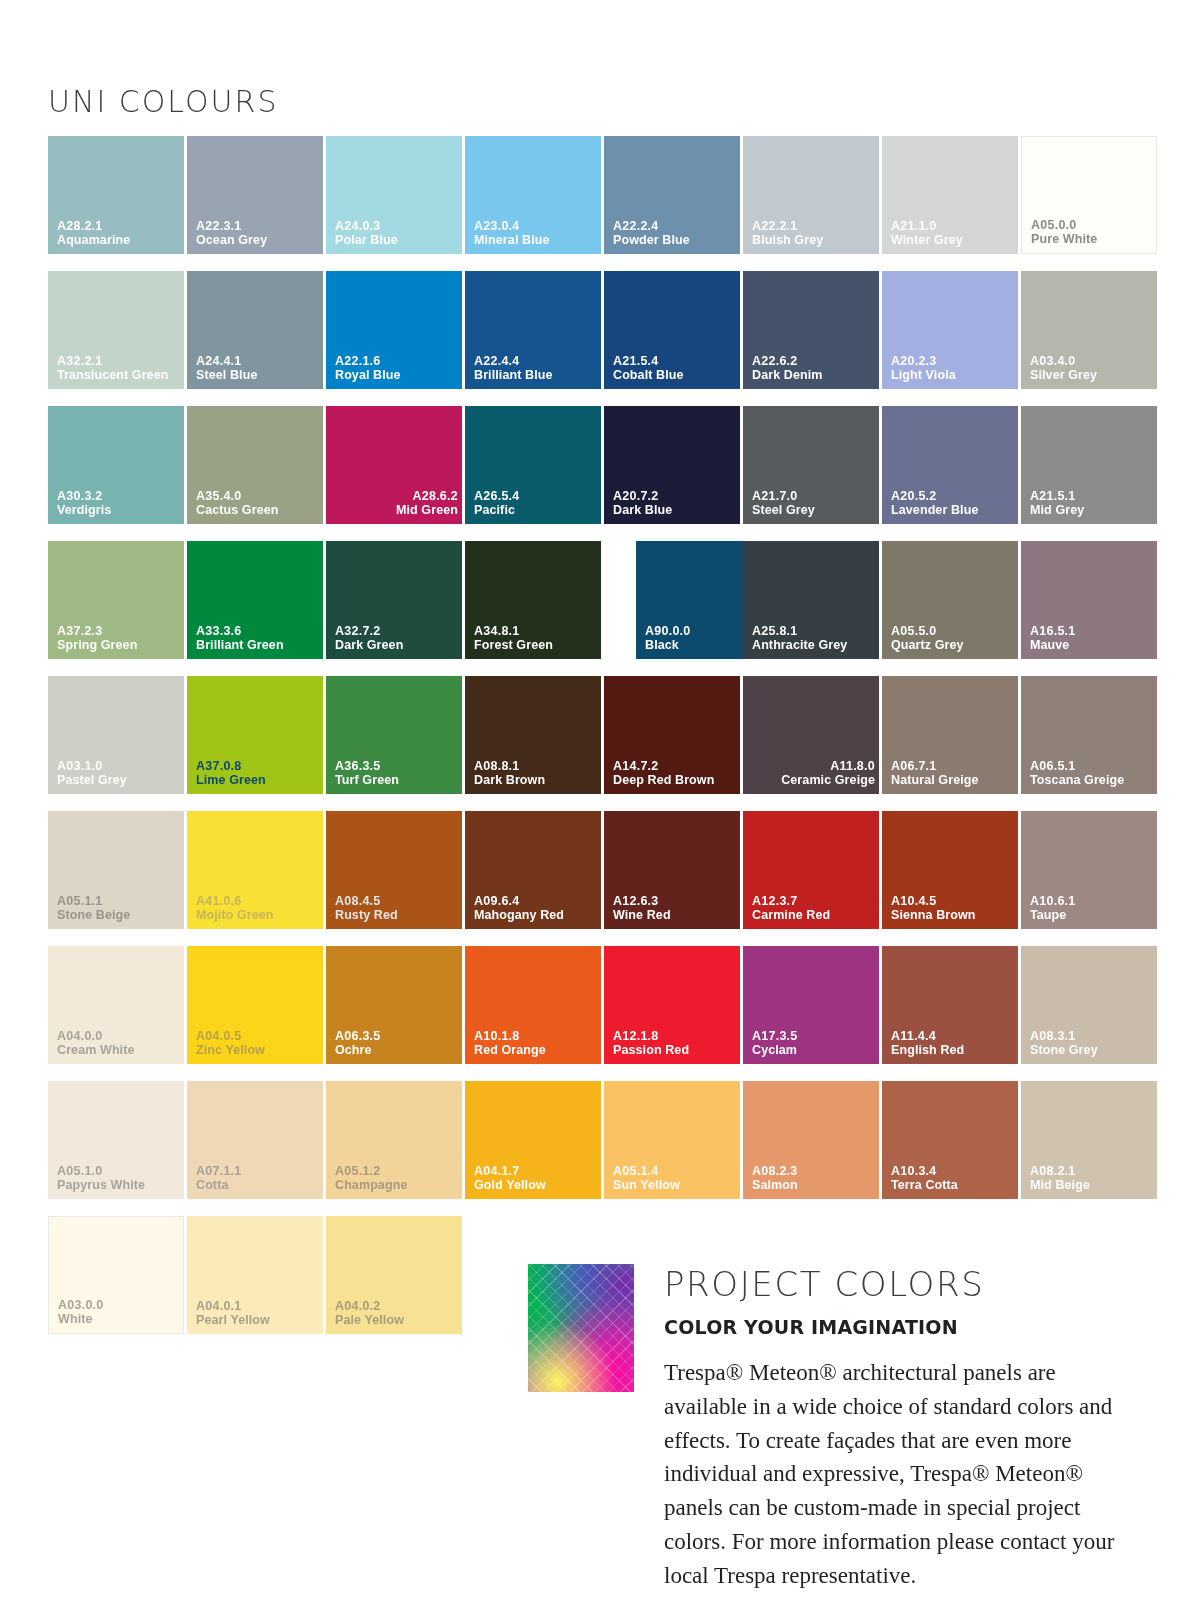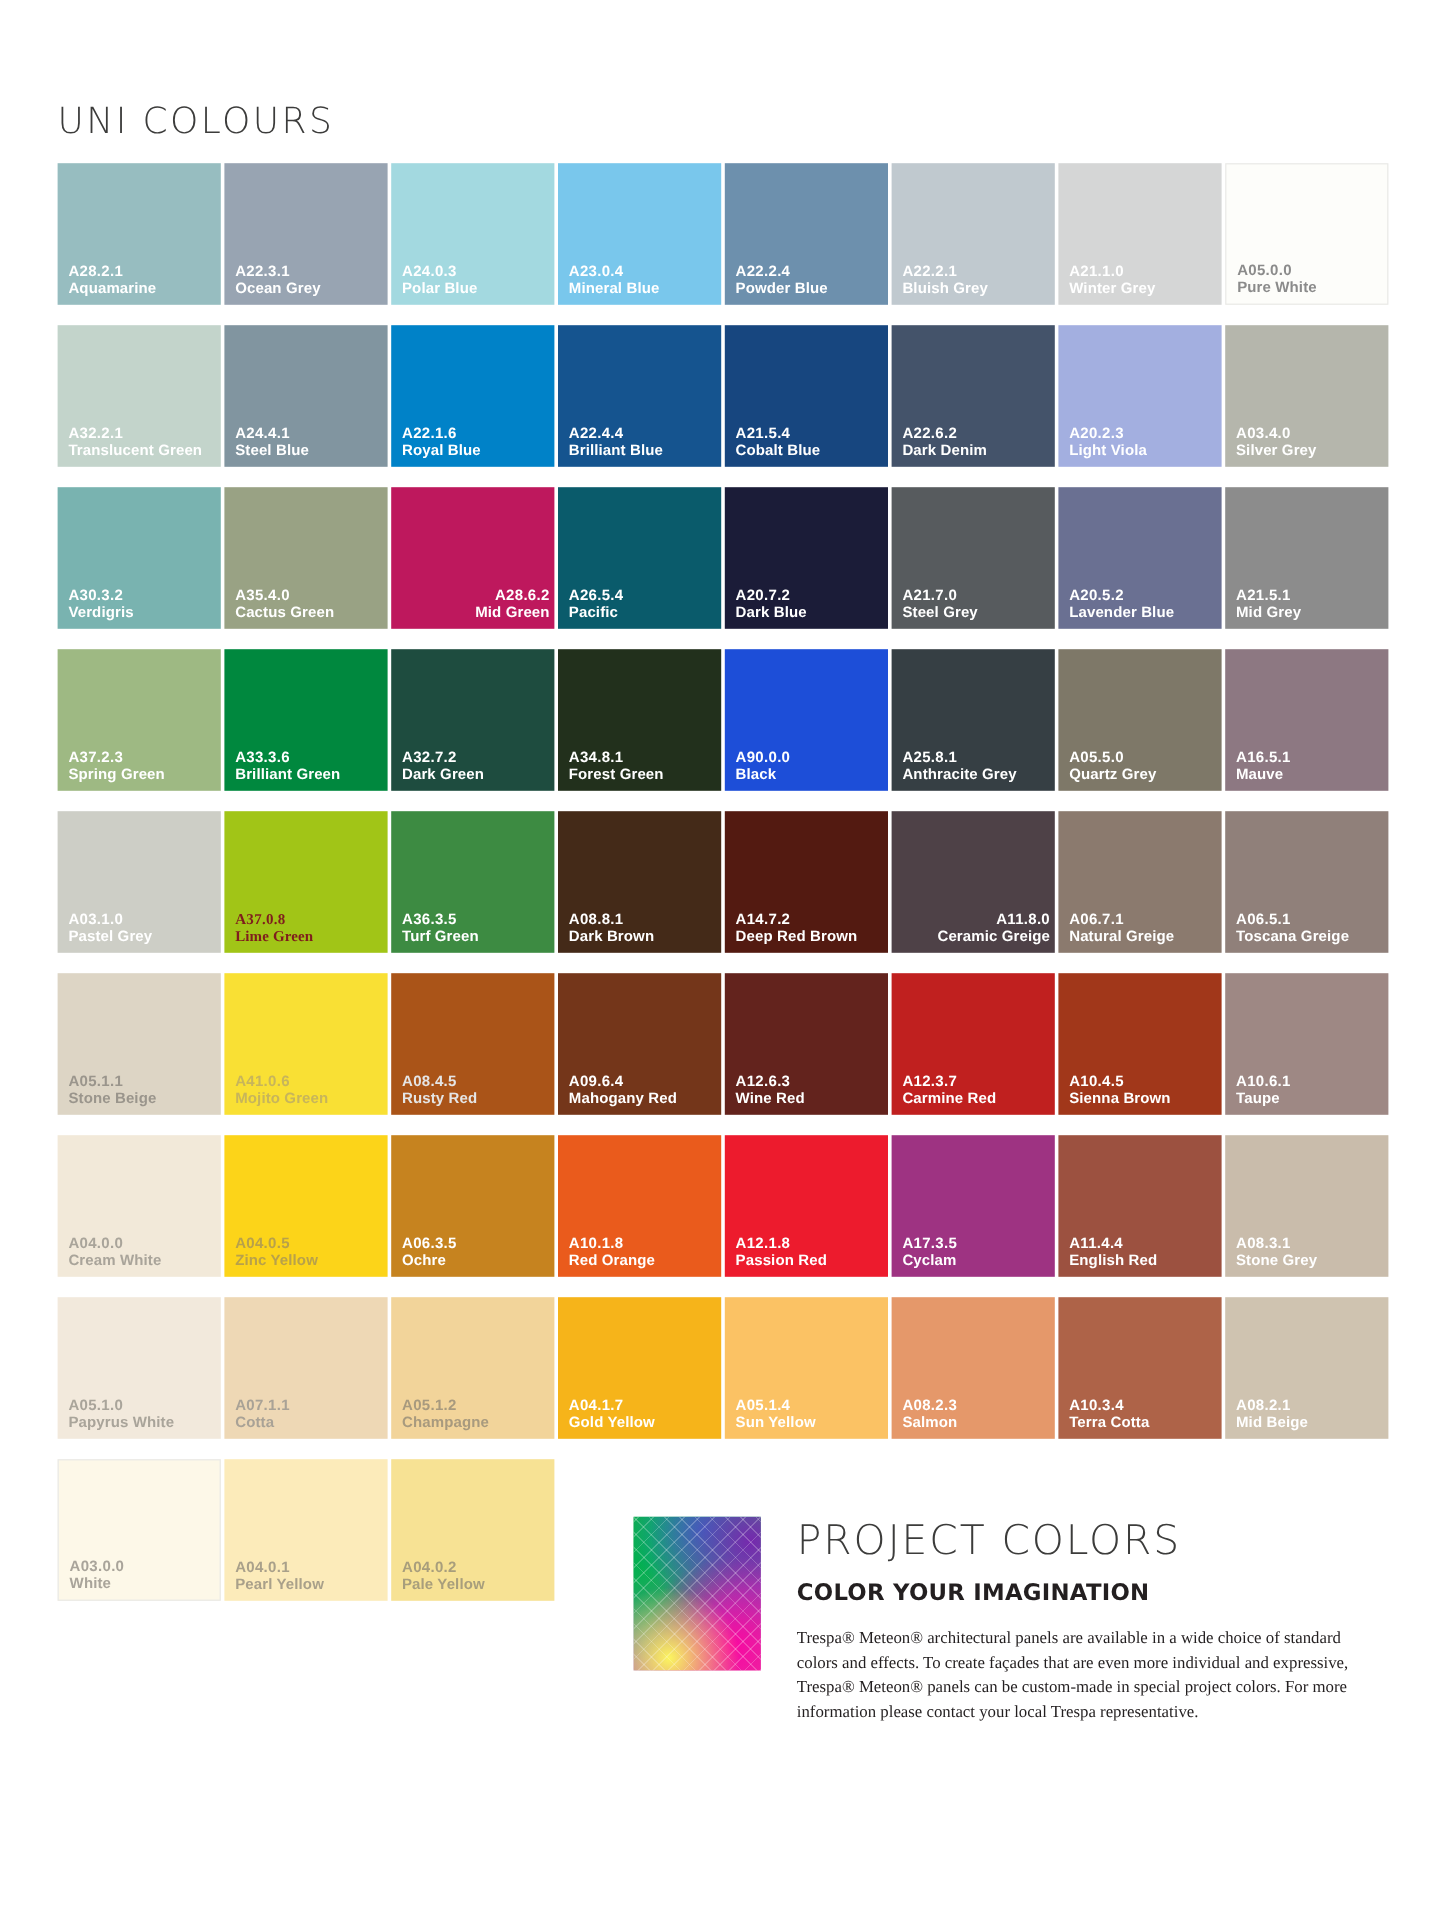--- a/index.html
+++ b/index.html
@@ -135,21 +135,21 @@
     font-family: "DejaVu Sans", sans-serif;
     font-size: 19px;
     font-weight: bold;
     letter-spacing: 0.2px;
     color: #231f20;
     margin: 0 0 18px 0;
     white-space: nowrap;
   }
   .project-body {
     font-family: "Liberation Serif", serif;
-    font-size: 14px;
+    font-size: 23px;
     line-height: 1.47;
     color: #231f20;
     margin: 0;
   }
 </style>
 </head>
 <body>
 
 <div class="page">
 
@@ -317,21 +317,21 @@
           <span class="swatch-code">A32.7.2</span>
           <span class="swatch-name">Dark Green</span>
         </div>
       </div>
       <div class="swatch" style="background-color: rgb(34, 48, 28);">
         <div class="swatch-labels" style="color: rgb(255, 255, 255);">
           <span class="swatch-code">A34.8.1</span>
           <span class="swatch-name">Forest Green</span>
         </div>
       </div>
-      <div class="swatch" style="background-color: #1d4ed8;">
+      <div class="swatch" style="background-color: #0c4a6e; margin-left: 32px;">
         <div class="swatch-labels" style="color: rgb(255, 255, 255);">
           <span class="swatch-code">A90.0.0</span>
           <span class="swatch-name">Black</span>
         </div>
       </div>
       <div class="swatch" style="background-color: rgb(54, 63, 68);">
         <div class="swatch-labels" style="color: rgb(255, 255, 255);">
           <span class="swatch-code">A25.8.1</span>
           <span class="swatch-name">Anthracite Grey</span>
         </div>
@@ -348,21 +348,21 @@
           <span class="swatch-name">Mauve</span>
         </div>
       </div>
       <div class="swatch" style="background-color: rgb(205, 206, 198);">
         <div class="swatch-labels" style="color: rgb(255, 255, 255);">
           <span class="swatch-code">A03.1.0</span>
           <span class="swatch-name">Pastel Grey</span>
         </div>
       </div>
       <div class="swatch" style="background-color: rgb(161, 197, 23);">
-        <div class="swatch-labels" style="color: #7f1d1d; font-family: Liberation Serif, serif;">
+        <div class="swatch-labels" style="color: #0c4a6e;">
           <span class="swatch-code">A37.0.8</span>
           <span class="swatch-name">Lime Green</span>
         </div>
       </div>
       <div class="swatch" style="background-color: rgb(61, 139, 66);">
         <div class="swatch-labels" style="color: rgb(255, 255, 255);">
           <span class="swatch-code">A36.3.5</span>
           <span class="swatch-name">Turf Green</span>
         </div>
       </div>

